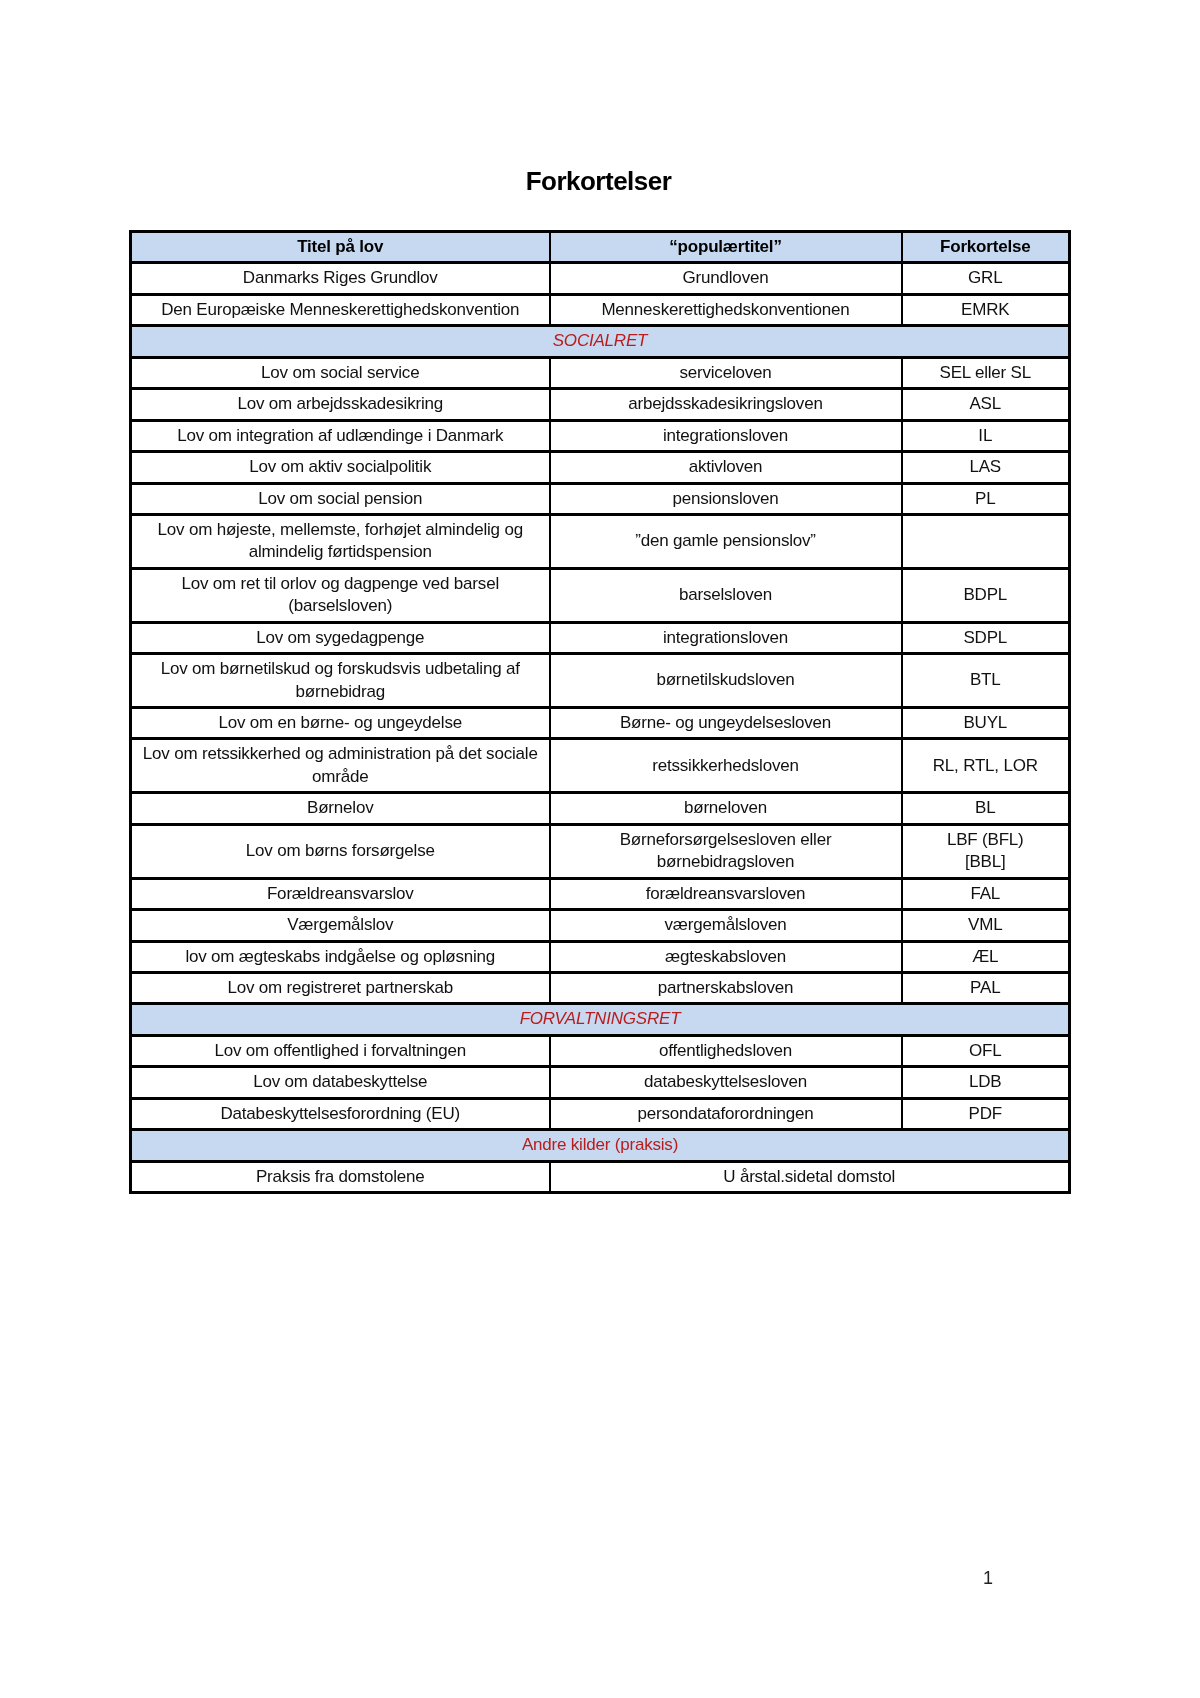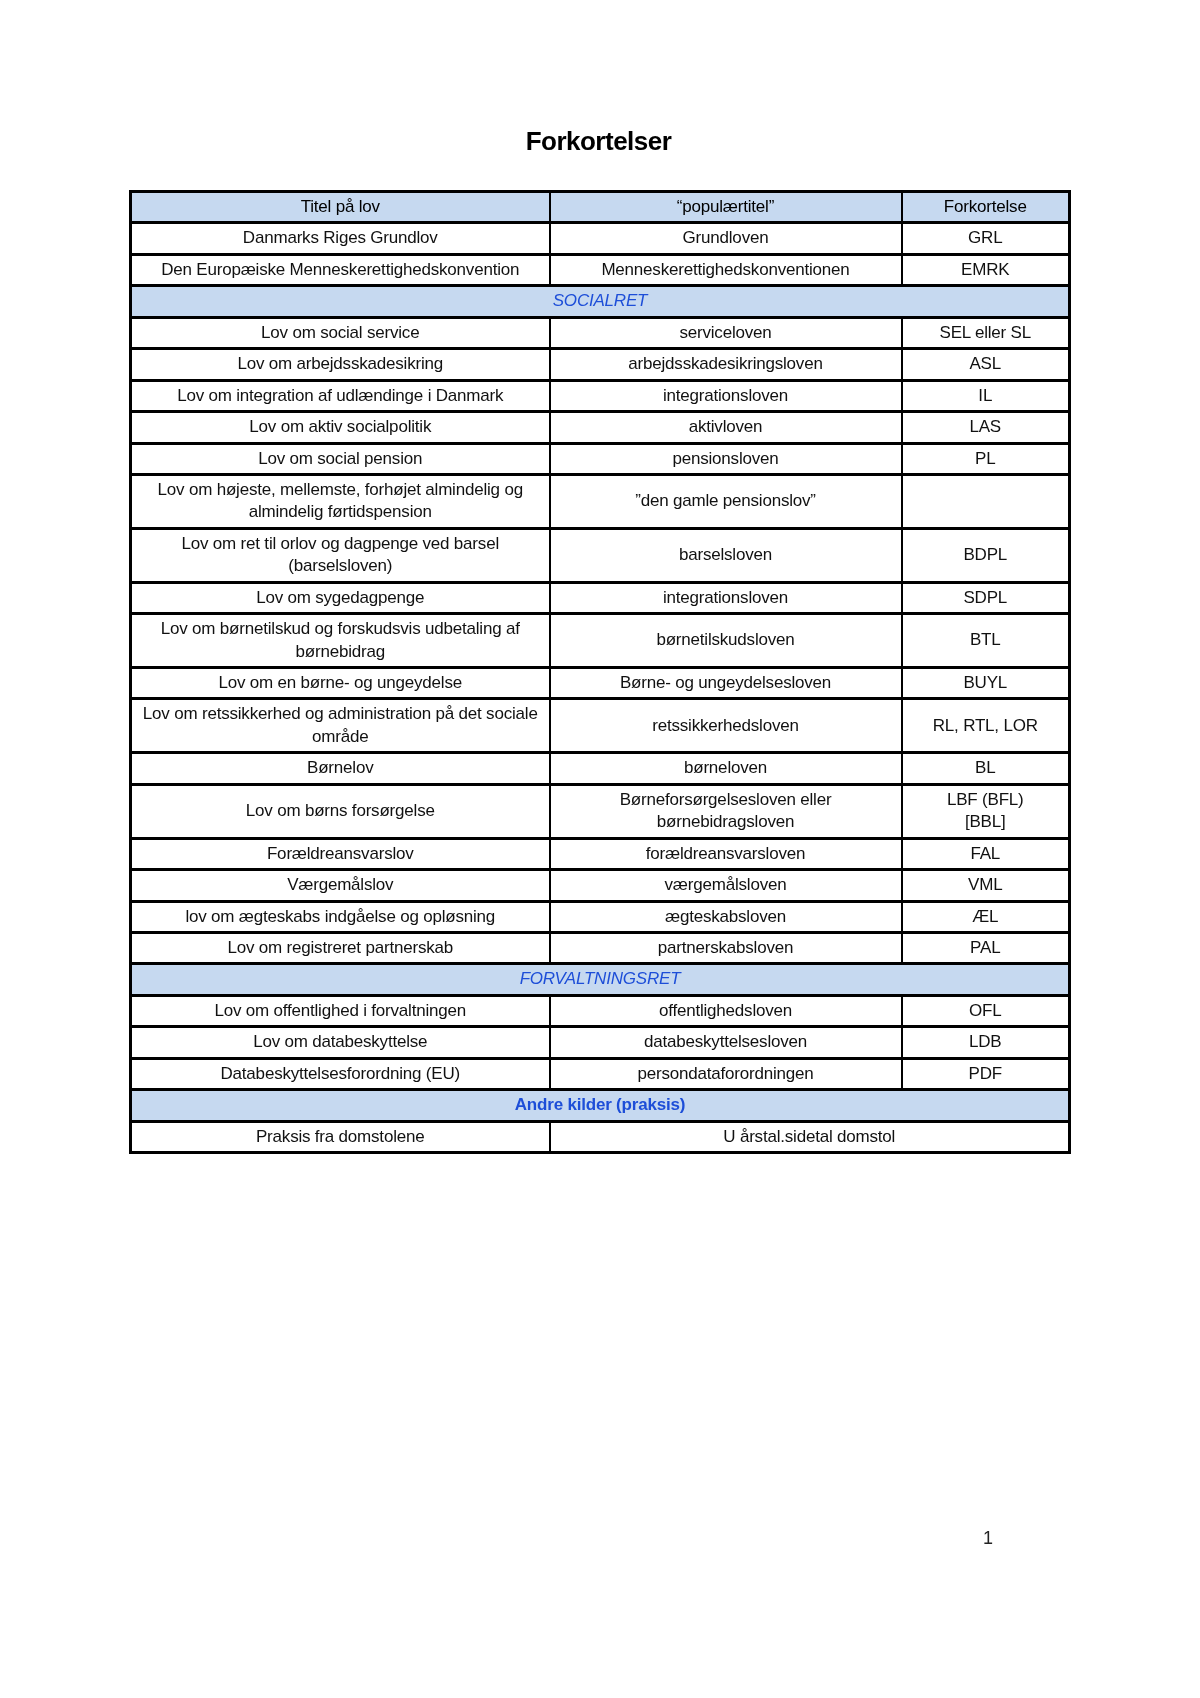--- a/index.html
+++ b/index.html
@@ -18,20 +18,21 @@
     height: 1698px;
     position: relative;
     font-family: "Liberation Sans", "DejaVu Sans", sans-serif;
     color: var(--text-col);
   }
   .sheet {
     position: relative;
     width: 1200px;
     height: 1654px;
     overflow: hidden;
+    margin-top: 40px;
   }
   .doc-title {
     position: absolute;
     top: 126px;
     left: 129px;
     width: 939px;
     margin: 0;
     text-align: center;
     font-size: 26px;
     font-weight: bold;
@@ -59,35 +60,35 @@
     vertical-align: middle;
     font-size: 17px;
     line-height: 1.32;
     padding: 3px 10px;
     height: 30px;
     white-space: pre-line;
     letter-spacing: -0.2px;
   }
   table.abbrev th {
     background: var(--header-bg);
-    font-weight: normal;
+    font-weight: bold;
     color: #000;
     text-align: center;
   }
   table.abbrev td.section {
     background: var(--header-bg);
-    color: #1d4ed8;
+    color: #b91c1c;
   }
   table.abbrev td.section.italic {
     font-style: italic;
     font-weight: normal;
   }
   table.abbrev td.section.bold {
     font-style: normal;
-    font-weight: bold;
+    font-weight: normal;
   }
   .page-number {
     position: absolute;
     top: 1528px;
     left: 968px;
     width: 40px;
     text-align: center;
     font-size: 18px;
     color: #222;
   }

